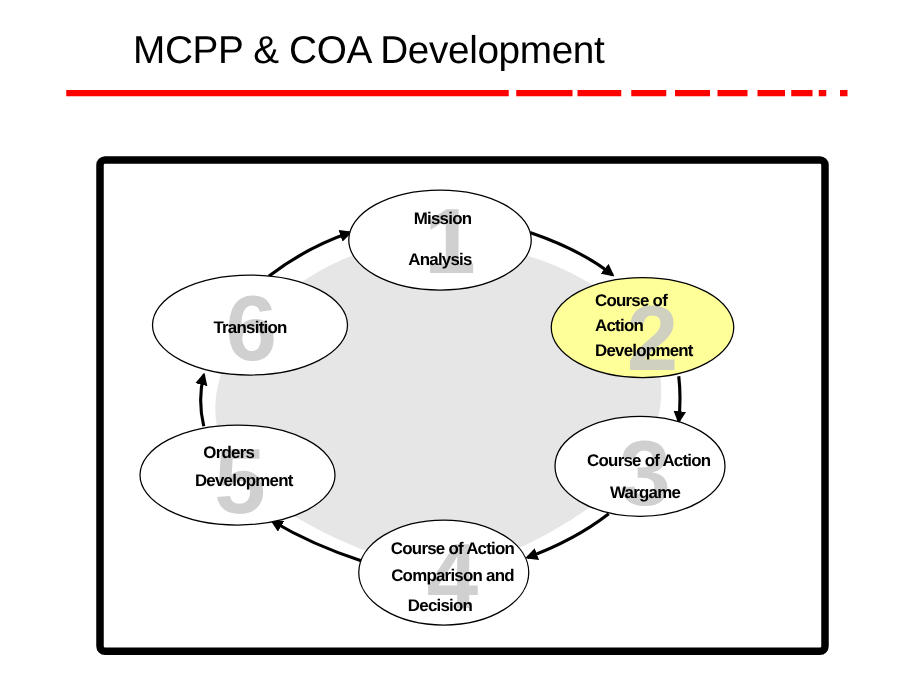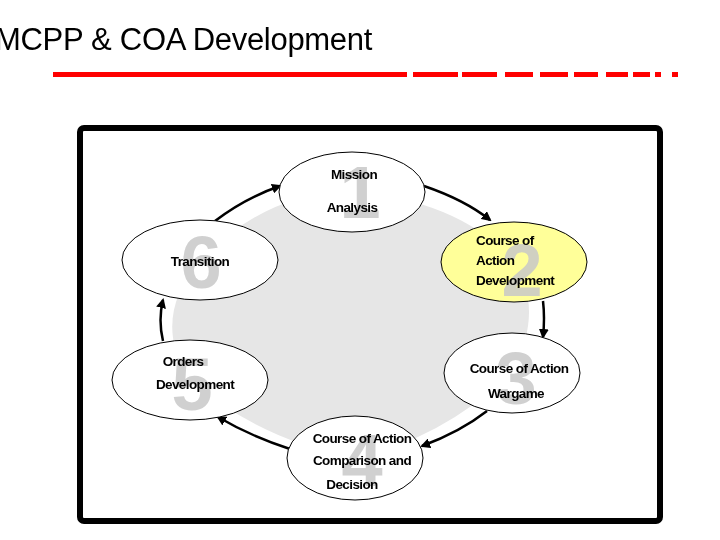--- a/index.html
+++ b/index.html
@@ -1,17 +1,17 @@
 <!DOCTYPE html>
 <html><head>
 <meta charset="utf-8">
 <style>
   html, body { margin:0; padding:0; background:#ffffff; }
   body { width:720px; height:540px; position:relative; overflow:hidden; font-family:"Liberation Sans", sans-serif; }
-  .title { position:absolute; left:0; width:600px; top:22px; text-align:left; font-size:31px; color:#000; font-family:"Liberation Sans", sans-serif; letter-spacing:-0.3px; }
+  .title { position:absolute; left:0; width:600px; top:22px; text-align:center; font-size:31px; color:#000; font-family:"Liberation Sans", sans-serif; letter-spacing:-0.3px; }
   .title span { position:relative; left:-5px; }
   svg.main { position:absolute; left:0; top:0; }
   .lbl { font-family:"Liberation Sans", sans-serif; font-weight:bold; font-size:13.5px; fill:#000; letter-spacing:-0.6px; }
   .num { font-family:"Liberation Sans", sans-serif; font-weight:bold; font-size:74px; fill:#c8c8c8; opacity:0.85; }
 </style>
 </head>
 <body>
 
 <div class="title"><span>MCPP &amp; COA Development</span></div>
 

